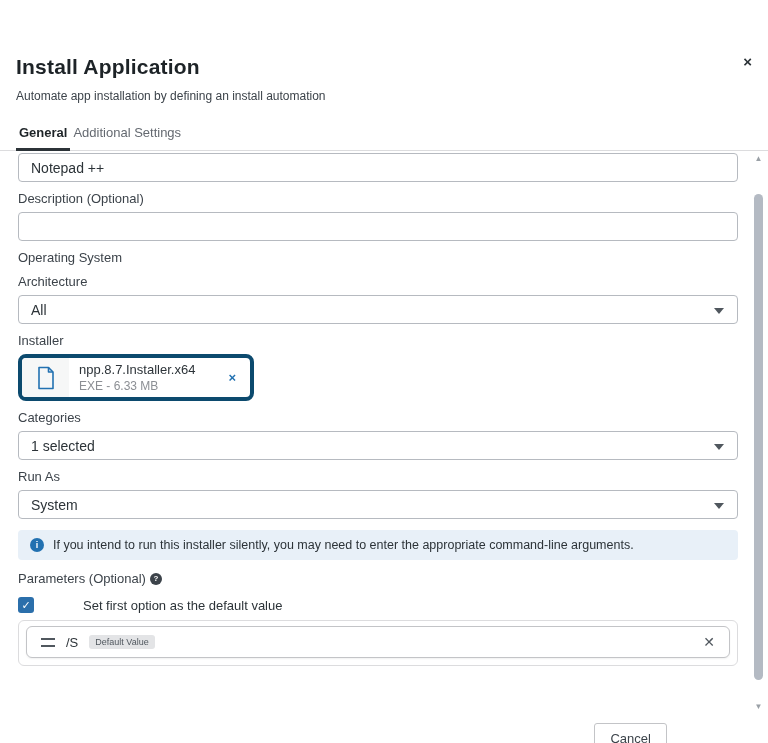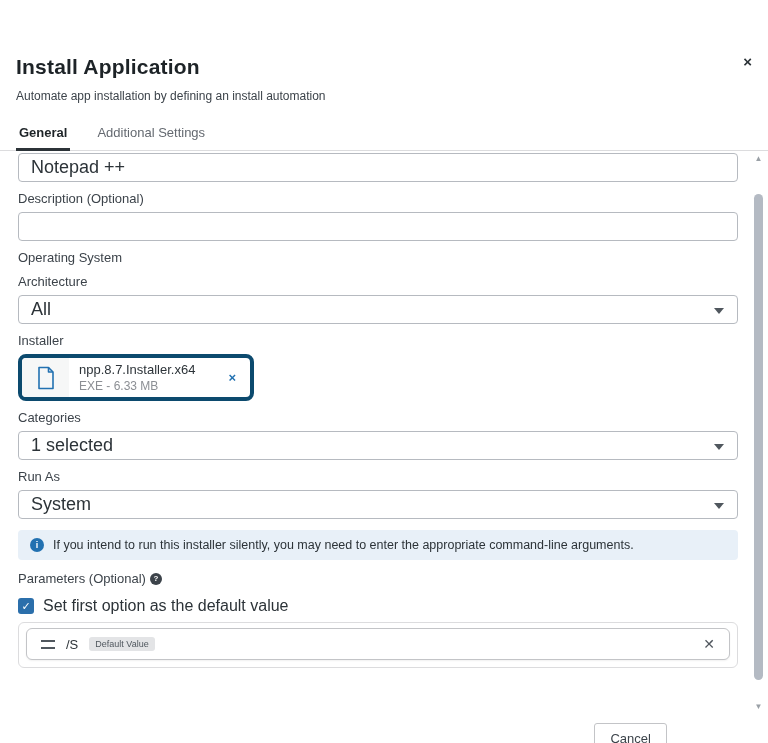--- a/index.html
+++ b/index.html
@@ -6,31 +6,31 @@
   html,body { width:768px; height:743px; background:#fff; font-family:"Liberation Sans", sans-serif; overflow:hidden; }
   .modal { position:relative; width:768px; height:743px; background:#fff; }
 
   
   .header { padding:15px 16px 0 16px;margin-top:40px; }
   .title { font-size:21px; font-weight:700; color:#1d2327; letter-spacing:.2px; }
   .subtitle { font-size:12px; color:#3c434a; margin-top:10px; }
   .close-btn { position:absolute; top:14px; right:16px; font-size:15px; color:#2c3338; cursor:pointer; line-height:1; font-weight:600; }
 
   
-  .tabs { display:flex; gap:24px; padding:0 16px; margin-top:17px; border-bottom:1px solid #dcdcde; }
+  .tabs { display:flex; padding:0 16px; margin-top:17px; border-bottom:1px solid #dcdcde; }
   .tab { font-size:13px; color:#646970; padding:5px 3px 8px 3px; cursor:pointer; }
   .tab.active { color:#1d2327; font-weight:700; border-bottom:3px solid #2c3338; margin-bottom:-1px; }
 
   
   .scroll-area { position:absolute; top:112px; left:0; right:0; bottom:70px; padding:1px 30px 0 18px; overflow:hidden; }
 
   .field-label { font-size:13px; color:#3c434a; margin:9px 0 6px 0; }
   .text-input, .select {
     width:100%; height:29px; border:1px solid #b6bac0; border-radius:4px;
-    display:flex; align-items:center; padding:0 12px; font-size:18px; color:#2c3338; background:#fff;
+    display:flex; align-items:center; padding:0 12px; font-size:14px; color:#2c3338; background:#fff;
   }
   .text-input.empty { color:#8c8f94; }
   .select { position:relative; cursor:pointer; }
   .caret { position:absolute; right:13px; top:50%; margin-top:-2px; width:0; height:0;
     border-left:5px solid transparent; border-right:5px solid transparent; border-top:6px solid #50575e; }
 
   
   .chip { width:236px; height:47px; border:4px solid #0c4a6e; border-radius:8px; display:flex; align-items:center; overflow:hidden; }
   .chip-icon-cell { width:47px; height:100%; background:#f6f7f7; display:flex; align-items:center; justify-content:center; flex-shrink:0; }
   .chip-text { flex:1; padding:0 10px; line-height:1.35; }
@@ -51,21 +51,21 @@
     display:flex; align-items:center; justify-content:center; cursor:pointer; }
   .param-row { display:flex; gap:9px; }
   .param-row .text-input { flex:1; height:30px; }
   .add-btn { width:40px; height:30px; background:#e9eaec; color:#a7aaad; border:none; border-radius:3px;
     font-size:13px; display:flex; align-items:center; justify-content:center; cursor:pointer; flex-shrink:0; }
 
   
   .checkbox-row { display:flex; align-items:center; gap:9px; margin-top:11px; cursor:pointer; }
   .checkbox { width:16px; height:16px; background:#2b6fab; border-radius:3px; color:#fff; font-size:11px;
     display:flex; align-items:center; justify-content:center; flex-shrink:0; }
-  .checkbox-label { font-size:16px; color:#2c3338; }
+  .checkbox-label { font-size:13px; color:#2c3338;margin-left:40px; }
 
   
   .rows-container { margin-top:7px; border:1px solid #dcdcde; border-radius:6px; padding:5px 7px 7px 7px; }
   .value-row { background:#fff; border:1px solid #c3c4c7; border-radius:6px; height:32px; display:flex; align-items:center;
     padding:0 14px; gap:11px; box-shadow:0 1px 2px rgba(0,0,0,.06); }
   .drag-handle { width:14px; height:9px; border-top:2px solid #50575e; border-bottom:2px solid #50575e; cursor:grab; }
   .row-value { font-size:13px; color:#2c3338; }
   .row-badge { background:#e3e4e6; color:#50575e; font-size:9px; padding:2px 6px; border-radius:3px; }
   .row-spacer { flex:1; }
   .row-remove { color:#50575e; font-size:14px; cursor:pointer; }

